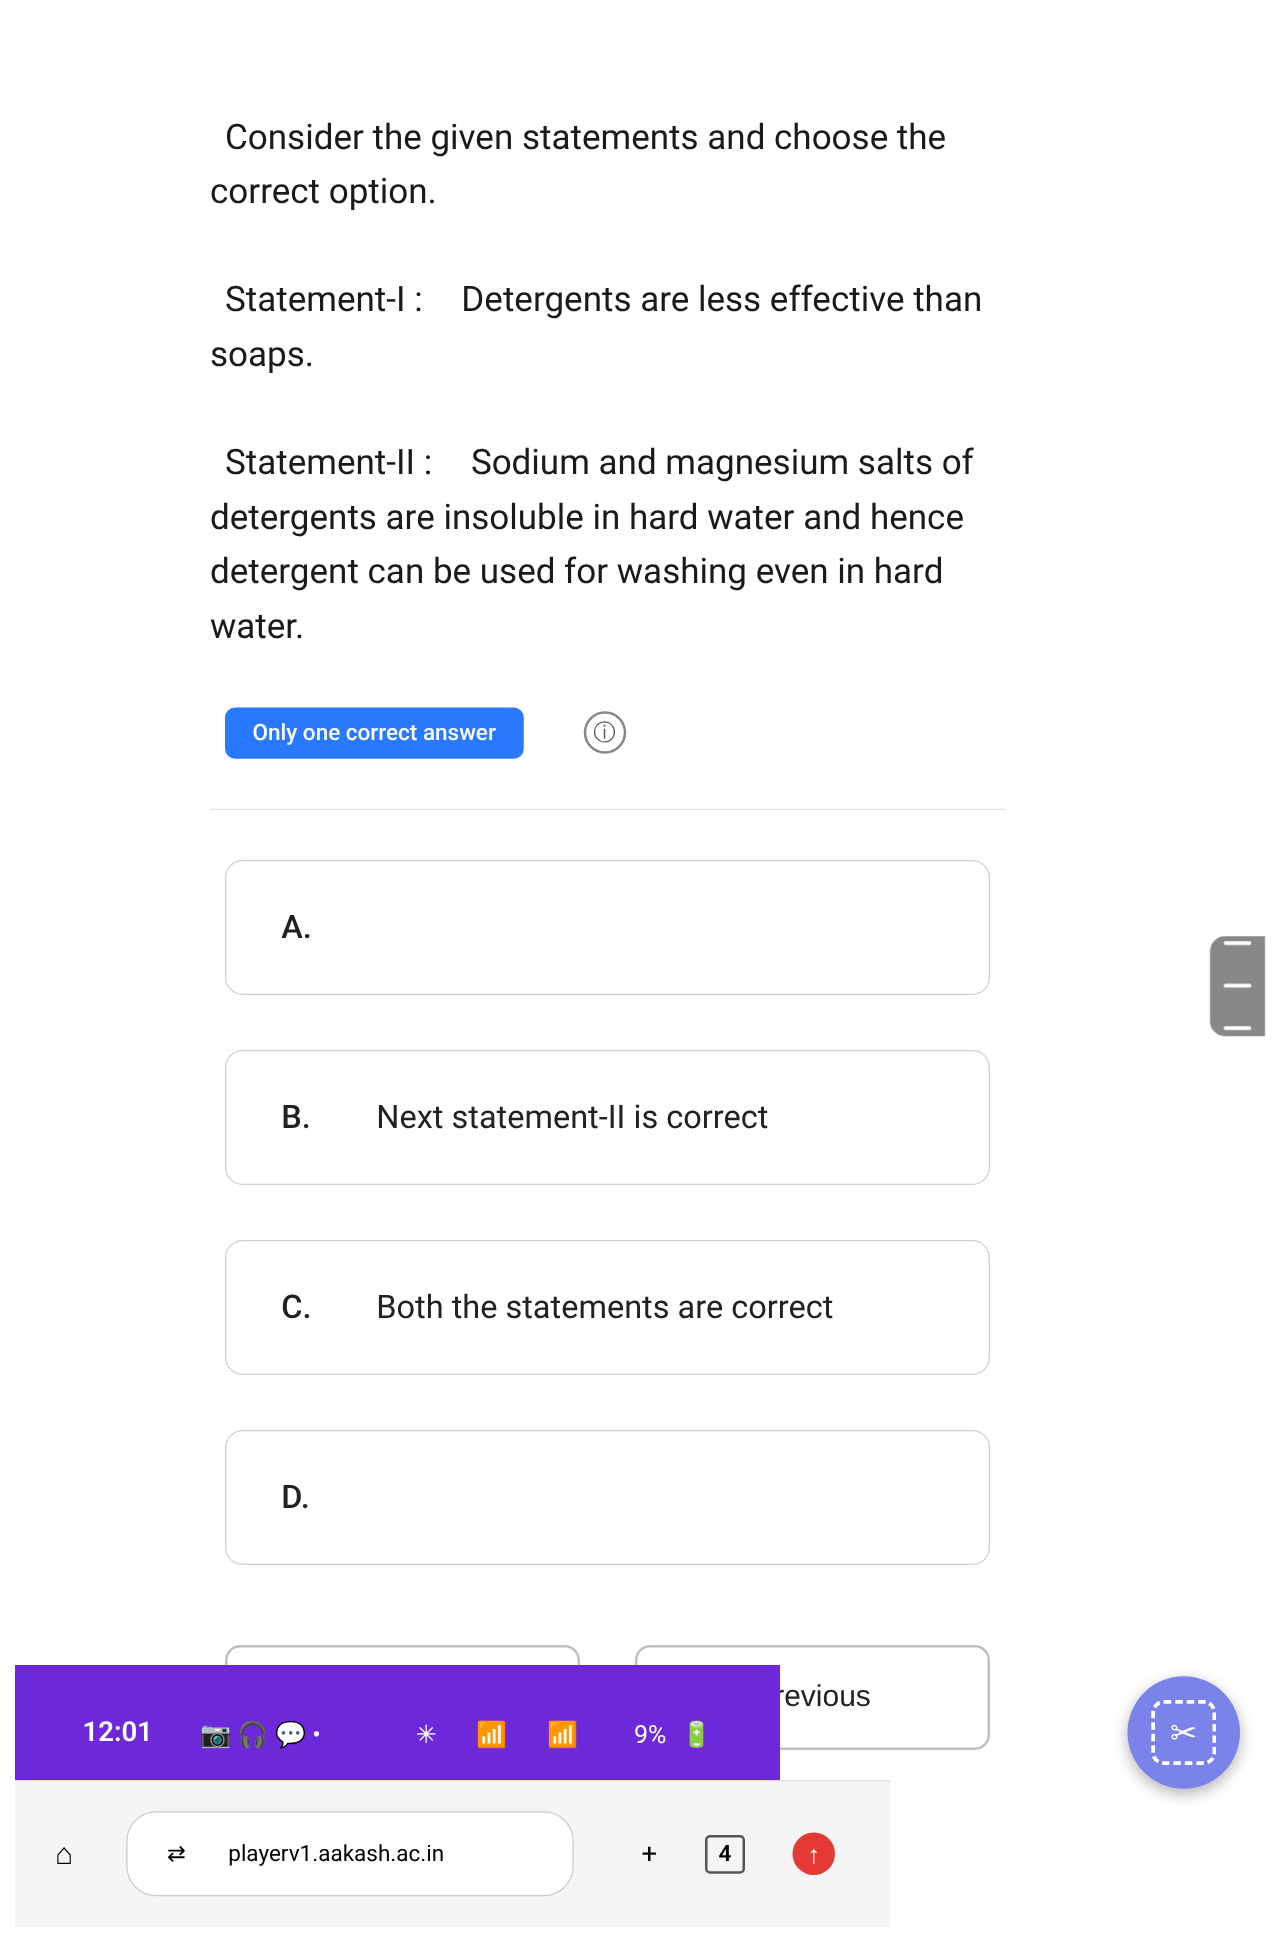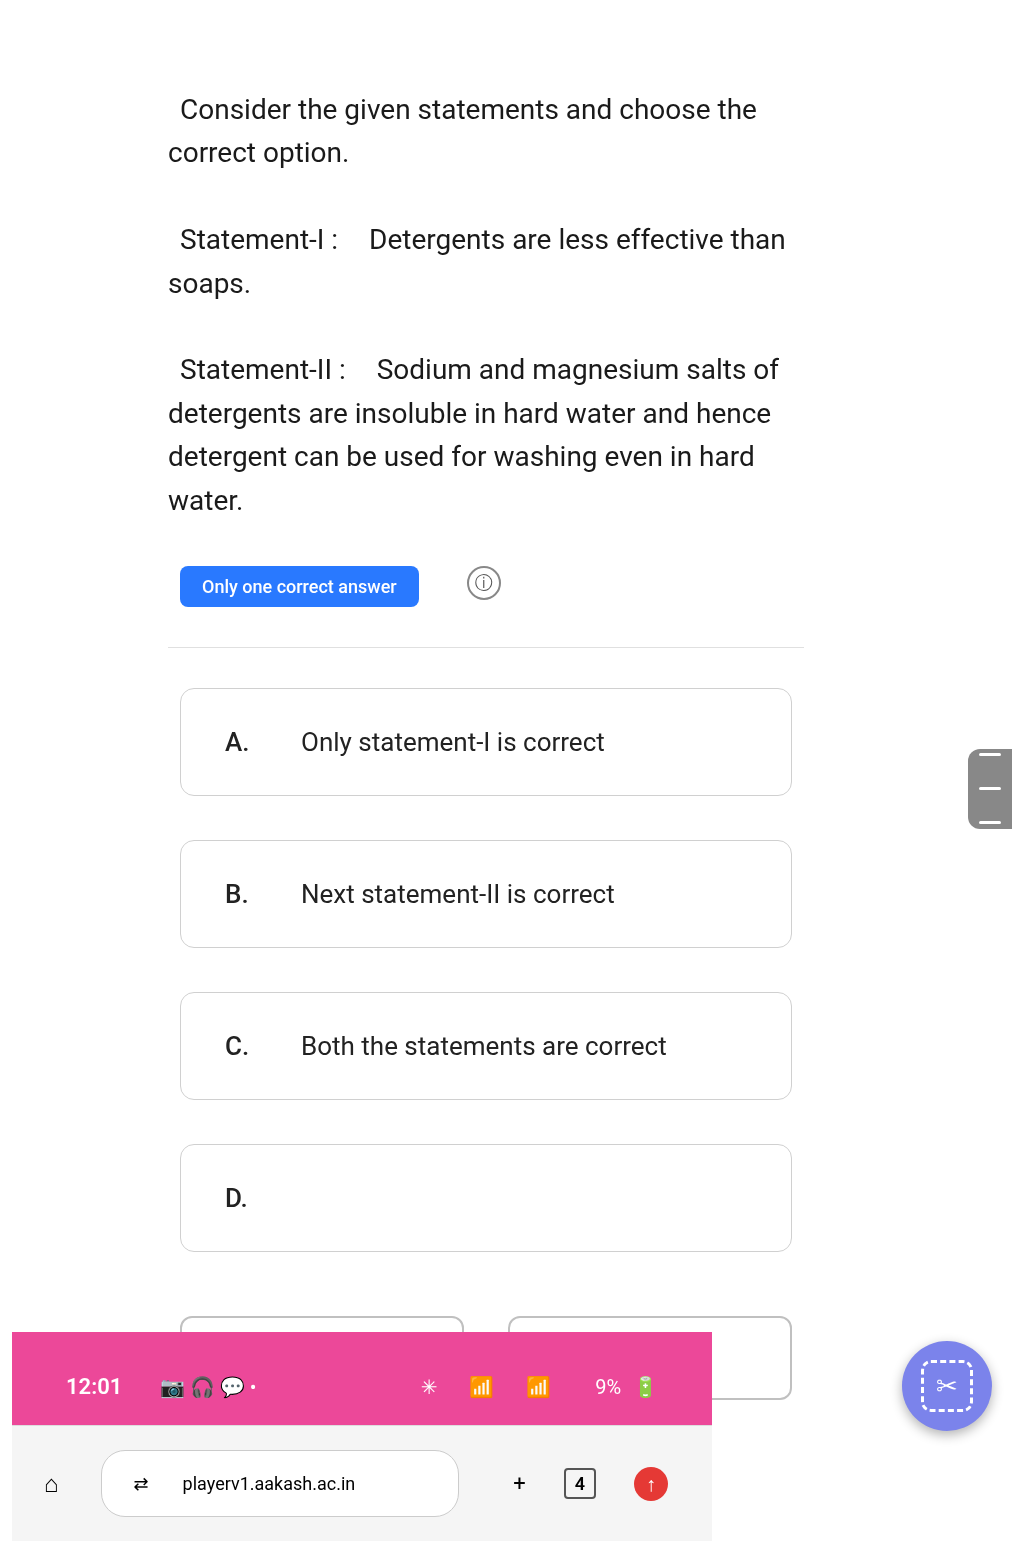--- a/index.html
+++ b/index.html
@@ -28,20 +28,21 @@
       color: #1a1a1a;
       margin-bottom: 32px;
     }
 
     .statement-label {
       font-weight: 400;
     }
 
     .answer-type-row {
       display: flex;
+      align-items: center;
       gap: 24px;
       margin-bottom: 28px;
     }
 
     .answer-type-badge {
       background: #2979FF;
       color: #ffffff;
       font-size: 18px;
       padding: 10px 22px;
       border-radius: 8px;
@@ -114,22 +115,22 @@
       font-weight: 500;
       color: #222;
       cursor: pointer;
       text-align: center;
     }
 
     .status-bar {
       position: fixed;
       bottom: 100px;
       left: 0;
-      width: 700px;
-      background: #ec4899;
+      width: 612px;
+      background: #6d28d9;
       color: #fff;
       display: flex;
       align-items: center;
       justify-content: space-between;
       padding: 18px 30px;
       font-size: 20px;
       z-index: 100;
     }
 
     .status-bar-left {
@@ -259,21 +260,20 @@
   <div class="answer-type-row">
     <div class="answer-type-badge">Only one correct answer</div>
     <div class="info-icon">ⓘ</div>
   </div>
 
   <hr class="divider">
 
   <div class="options-list">
     <div class="option-item">
       <span class="option-letter">A.</span>
-      <span class="option-text">Only statement-I is correct</span>
     </div>
     <div class="option-item">
       <span class="option-letter">B.</span>
       <span class="option-text">Next statement-II is correct</span>
     </div>
     <div class="option-item">
       <span class="option-letter">C.</span>
       <span class="option-text">Both the statements are correct</span>
     </div>
     <div class="option-item">

